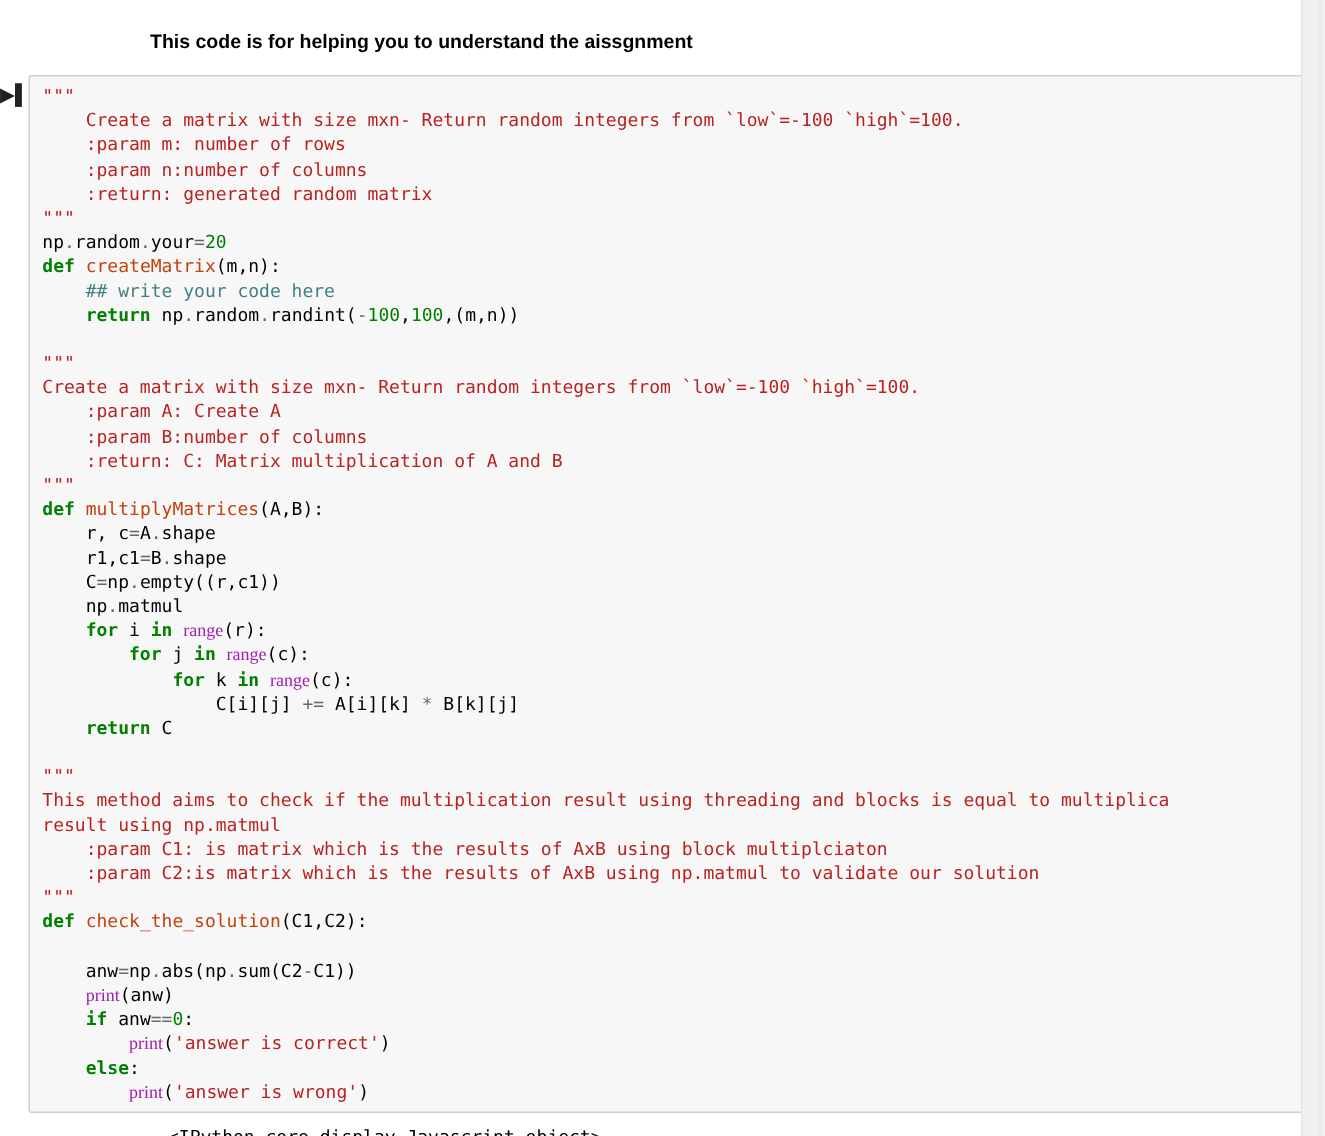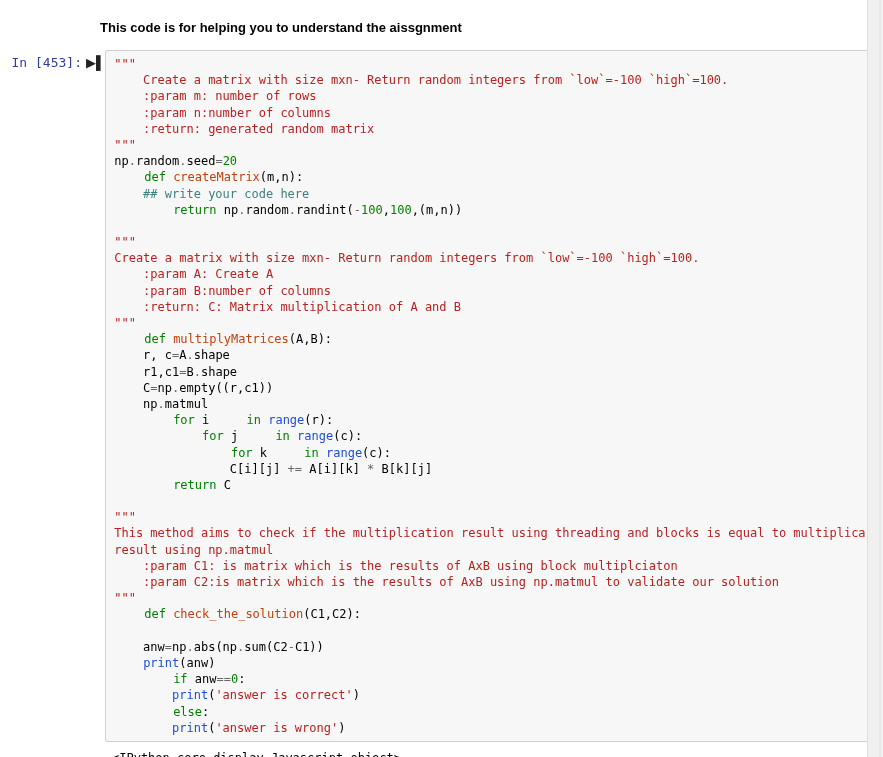--- a/index.html
+++ b/index.html
@@ -10,50 +10,49 @@
 .prompt { flex: 0 0 86px; text-align: right; font-family: monospace; font-size: 13px; color: #303F9F; padding: 5px 4px 0 0; }
 .run-gutter { flex: 0 0 18px; padding-top: 5px; text-align: left; }
 .run-icon { display: inline-block; cursor: pointer; color: #222; }
 .input-area { flex: 1; border: 1px solid #cfcfcf; border-radius: 2px; background: #f7f7f7; padding: 5px 8px; font-family: monospace; font-size: 12px; line-height: 1.35; white-space: pre; overflow-x: hidden; color: #000; }
 .output-area { flex: 1; padding: 5px 8px; font-family: monospace; font-size: 12px; line-height: 1.3; white-space: pre; color: #000; }
 .gutter-spacer { flex: 0 0 18px; }
 .prompt-spacer { flex: 0 0 86px; }
 
 .s-str { color: #BA2121; } 
 .s-com { color: #408080; } 
-.s-kw  { color: #008000; font-weight: normal; margin-left: 30px; } 
+.s-kw  { color: #008000; font-weight: bold; } 
 .s-def { color: #c2410c; } 
 .s-op  { color: #666666; } 
 .s-num { color: #008000; } 
-.s-bi  { color: #1d4ed8; } 
+.s-bi  { color: #a21caf; font-family: Liberation Serif, serif; } 
 pre { margin: 0; font-family: inherit; font-size: inherit; }
 .right-edge { position: fixed; top:0; right:0; width:16px; height:100%; background:#f0f0f0; border-left:1px solid #e0e0e0; }
 .right-edge-inner { position:absolute; top:0; right:2px; width:2px; height:100%; background:#e8e8e8; }
 </style>
 </head>
 <body>
 
 <div class="right-edge">
     <div class="right-edge-inner"></div>
   </div>
 
 <div class="container">
 
   <div class="header-text">This code is for helping you to understand the aissgnment</div>
 
   <div class="cell">
-    <div class="prompt">In [453]:</div>
     <div class="run-gutter"><span class="run-icon">▶▌</span></div>
     <div class="input-area"><pre><span class="s-str">"""</span>
 <span class="s-str">    Create a matrix with size mxn- Return random integers from `low`=-100 `high`=100.</span>
 <span class="s-str">    :param m: number of rows</span>
 <span class="s-str">    :param n:number of columns</span>
 <span class="s-str">    :return: generated random matrix</span>
 <span class="s-str">"""</span>
-<span>np</span><span class="s-op">.</span><span>random</span><span class="s-op">.</span><span>seed</span><span class="s-op">=</span><span class="s-num">20</span>
+<span>np</span><span class="s-op">.</span><span>random</span><span class="s-op">.</span><span>your</span><span class="s-op">=</span><span class="s-num">20</span>
 <span class="s-kw">def</span><span class="s-def"> createMatrix</span><span>(m,n):</span>
 <span class="s-com">    ## write your code here</span>
 <span>    </span><span class="s-kw">return</span><span> np</span><span class="s-op">.</span><span>random</span><span class="s-op">.</span><span>randint(</span><span class="s-op">-</span><span class="s-num">100</span><span>,</span><span class="s-num">100</span><span>,(m,n))</span>
 
 <span class="s-str">"""</span>
 <span class="s-str">Create a matrix with size mxn- Return random integers from `low`=-100 `high`=100.</span>
 <span class="s-str">    :param A: Create A</span>
 <span class="s-str">    :param B:number of columns</span>
 <span class="s-str">    :return: C: Matrix multiplication of A and B</span>
 <span class="s-str">"""</span>

